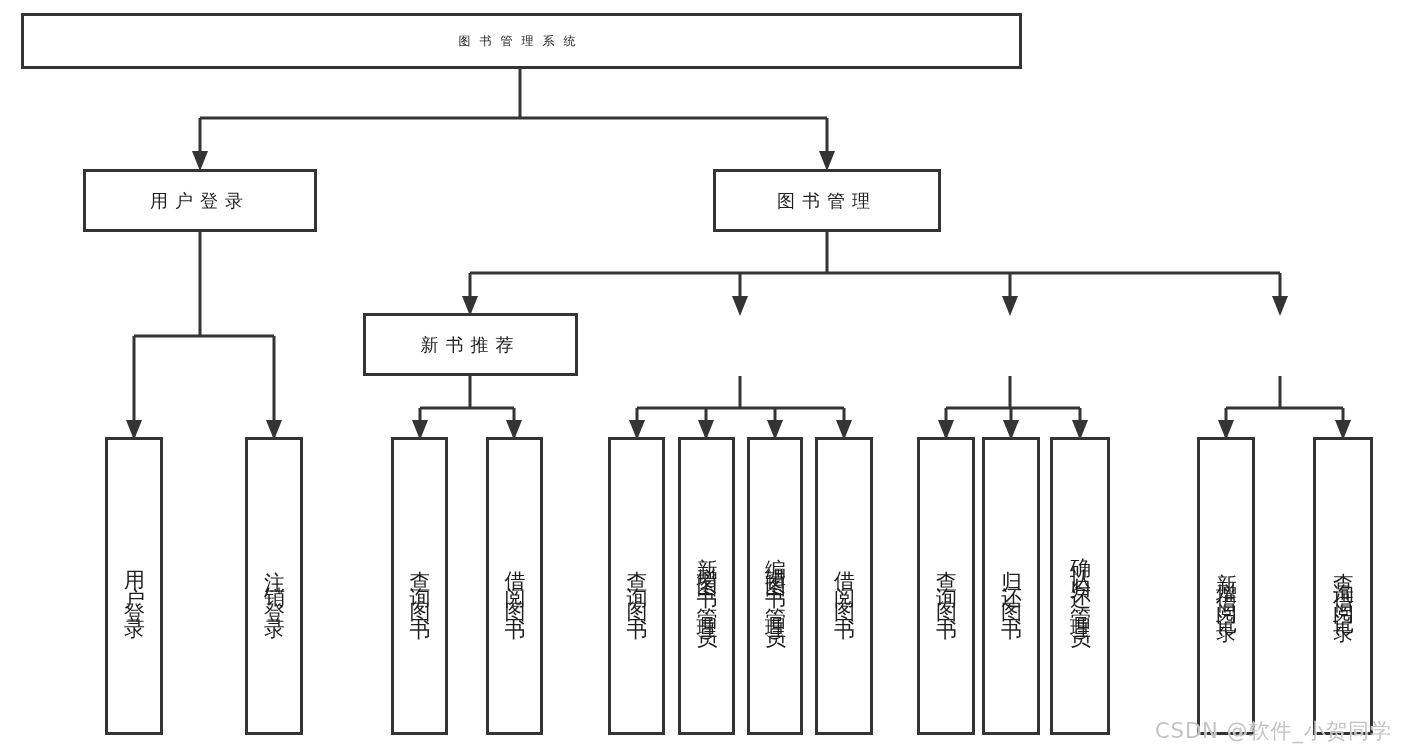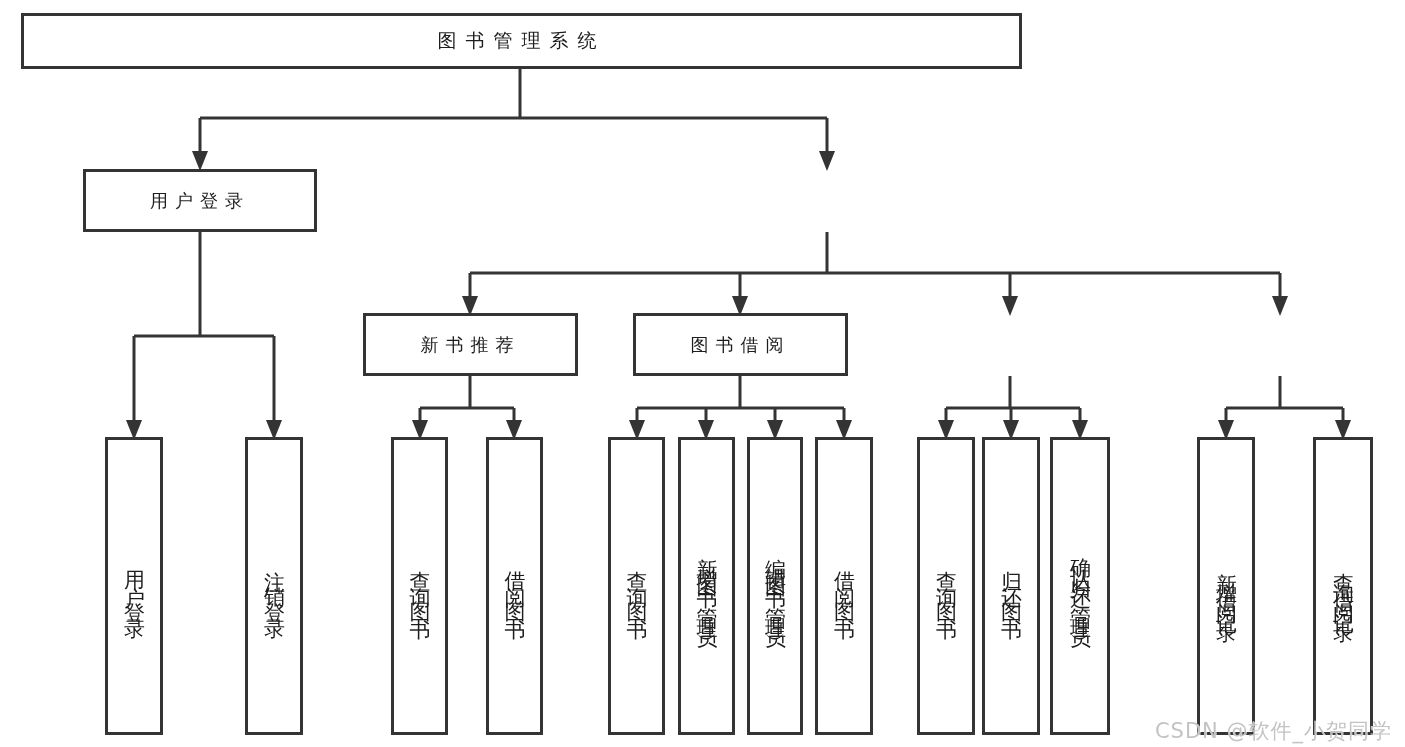--- a/index.html
+++ b/index.html
@@ -21,21 +21,21 @@
     box-sizing: border-box;
     background: #ffffff;
     border: 3px solid #343434;
     display: flex;
     align-items: center;
     justify-content: center;
     color: #1d1d1d;
     white-space: nowrap;
   }
   .h { font-size: 18px; letter-spacing: 7px; }
-  .title { font-size: 19px; letter-spacing: 9px; font-family: Liberation Mono, monospace; }
+  .title { font-size: 12px; letter-spacing: 9px; font-family: Liberation Mono, monospace; }
   .v {
     writing-mode: vertical-rl;
     text-orientation: mixed;
     font-size: 21px;
     letter-spacing: 10px;
     line-height: 1;
   }
   .v.wide { letter-spacing: 16px; }
   .watermark {
     position: absolute;
@@ -95,23 +95,23 @@
       <polygon points="1072,420 1088,420 1080,440"></polygon>
 
       <polygon points="1218,420 1234,420 1226,440"></polygon>
       <polygon points="1335,420 1351,420 1343,440"></polygon>
     </g>
   </svg>
 
   <div class="node h title" style="left:21px; top:13px; width:1001px; height:56px;">图书管理系统</div>
 
   <div class="node h" style="left:83px; top:169px; width:234px; height:63px;">用户登录</div>
+  <div class="node h" style="left:713px; top:169px; width:228px; height:63px;">图书管理</div>
 
   <div class="node h" style="left:363px; top:313px; width:215px; height:63px;">新书推荐</div>
-  <div class="node h" style="left:633px; top:313px; width:215px; height:63px;">图书借阅</div>
 
   <div class="node v wide" style="left:105px; top:437px; width:58px; height:298px;">用户登录</div>
   <div class="node v wide" style="left:245px; top:437px; width:58px; height:298px;">注销登录</div>
 
   <div class="node v wide" style="left:391px; top:437px; width:57px; height:298px;">查询图书</div>
   <div class="node v wide" style="left:486px; top:437px; width:57px; height:298px;">借阅图书</div>
 
   <div class="node v wide" style="left:608px; top:437px; width:57px; height:298px;">查询图书</div>
   <div class="node v" style="left:678px; top:437px; width:57px; height:298px;">新增图书（管理员）</div>
   <div class="node v" style="left:747px; top:437px; width:56px; height:298px;">编辑图书（管理员）</div>

